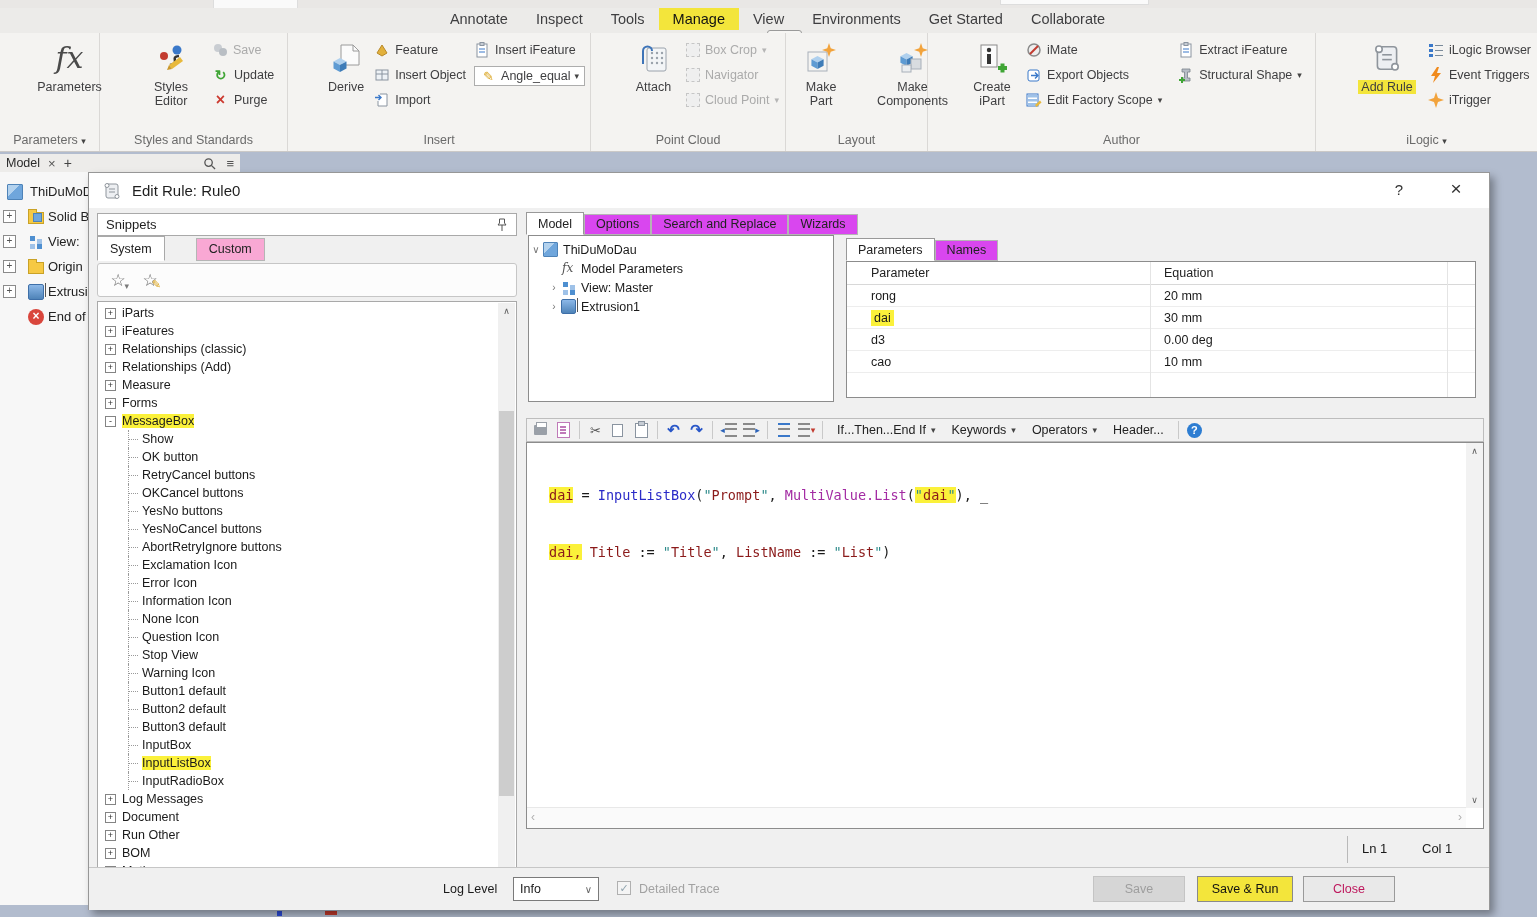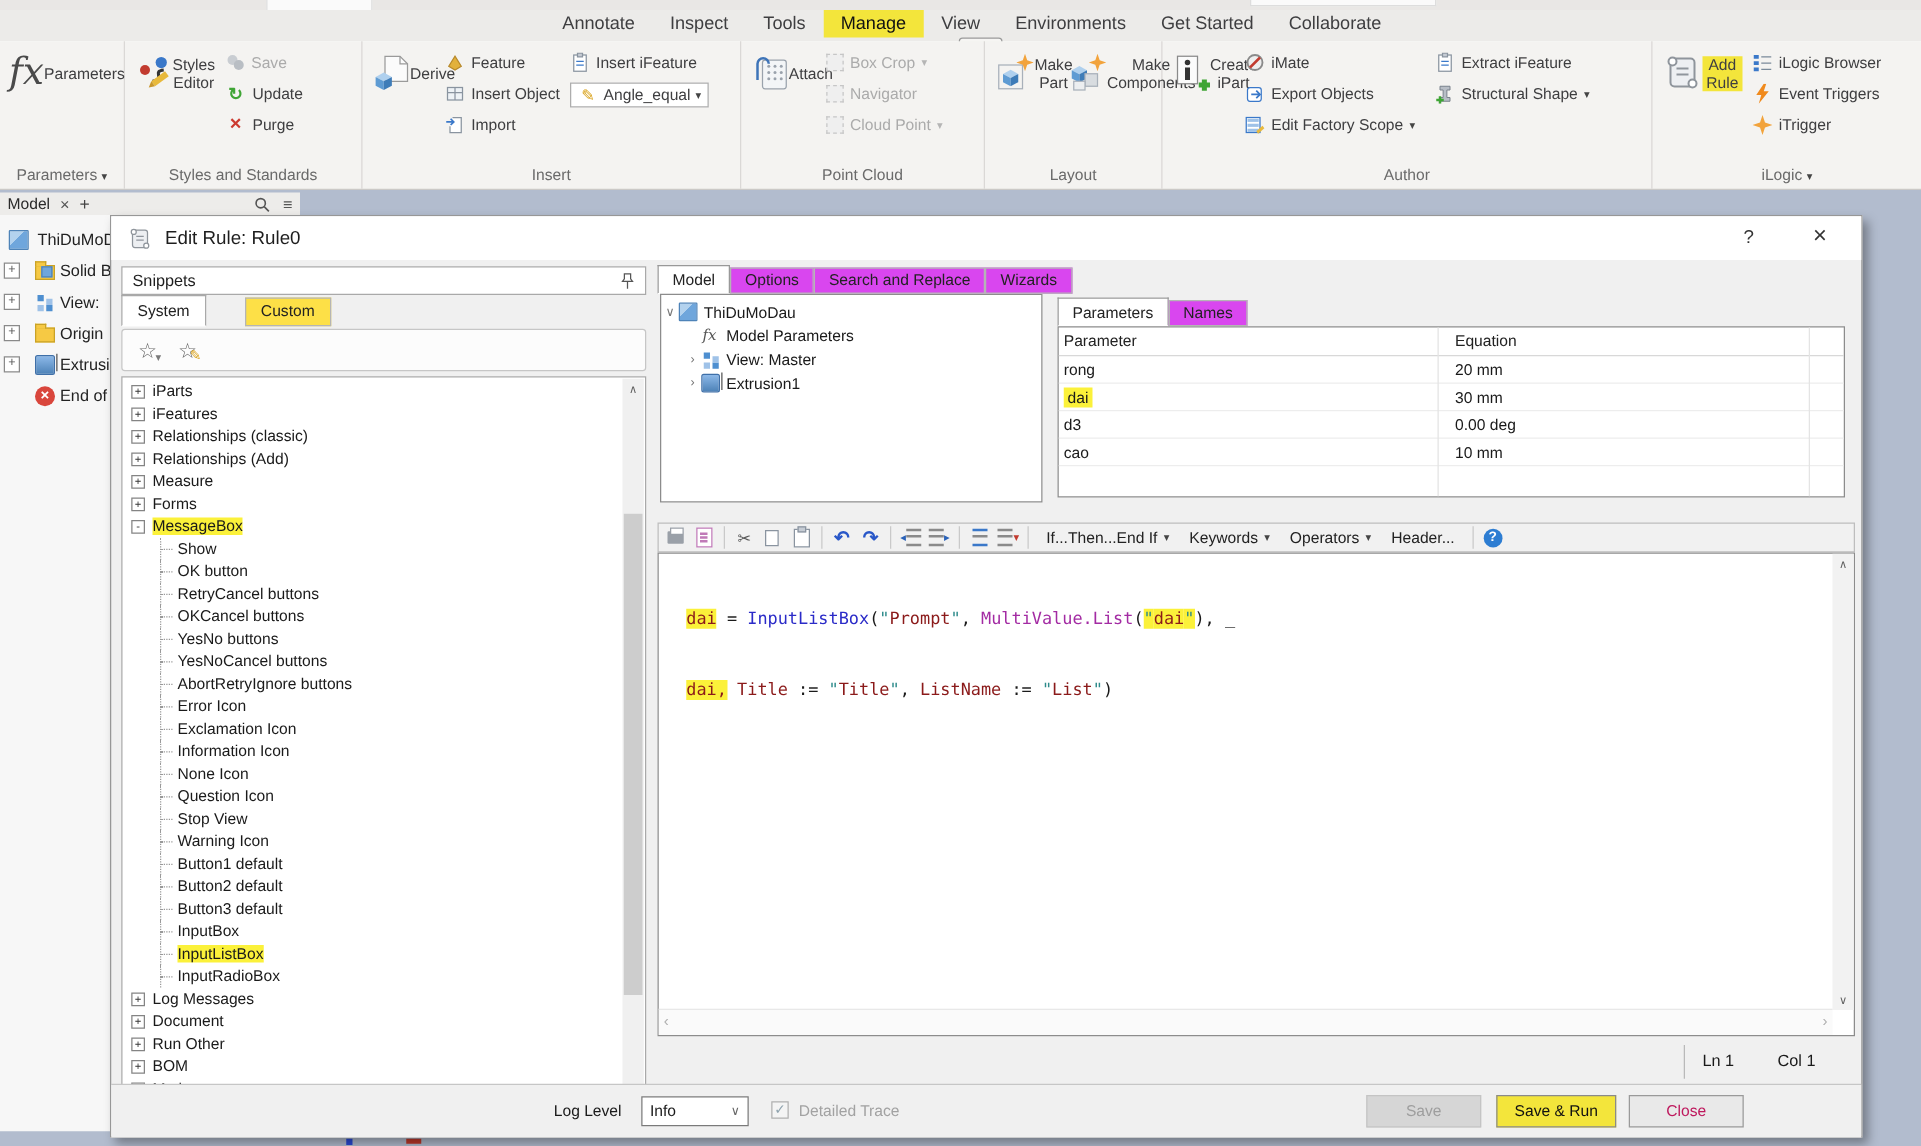--- a/index.html
+++ b/index.html
@@ -12,21 +12,21 @@
 .menu-item.active{background:#F3E53B;color:#121212;}
 .win-btn{margin-left:14px;border:1px solid #9A9A9A;border-radius:3px;padding:2px 6px;display:inline-flex;align-items:center;gap:4px;background:#F6F5F3;}
 .win-slab{width:13px;height:8px;background:#5A5A5A;border-radius:1px;}
 .sm-chev{font-size:9px;color:#444;}
 
 .ribbon{position:absolute;left:0;top:33px;width:1537px;height:119px;background:#F4F3F1;border-bottom:1px solid #CBC9C7;display:flex;box-sizing:border-box;}
 .rgroup{height:100%;border-right:1px solid #DAD8D6;display:flex;flex-direction:column;box-sizing:border-box;}
 .rbody{flex:1;display:flex;align-items:flex-start;padding:3px 4px 0 4px;}
 .rlabel{height:19px;text-align:center;font-size:12.5px;color:#6A6A6A;line-height:17px;white-space:nowrap;}
 .g-params{width:100px}.g-styles{width:190px}.g-insert{width:303px}.g-pc{width:195px}.g-layout{width:142px}.g-author{width:392px}.g-ilogic{flex:1}
-.bigbtn{display:flex;flex-direction:row;align-items:center;font-size:12.5px;color:#3E3E40;padding:2px 4px;text-align:center;line-height:14px;}
+.bigbtn{display:flex;flex-direction:column;align-items:center;font-size:12.5px;color:#3E3E40;padding:2px 4px;text-align:center;line-height:14px;margin-left:32px;}
 .bicon{height:40px;display:flex;align-items:center;justify-content:center;margin-bottom:2px;}
 .smallcol{display:flex;flex-direction:column;padding:5px 2px 0 6px;gap:8px;}
 .smbtn{display:flex;align-items:center;gap:5px;font-size:12.5px;color:#3E3E40;height:17px;white-space:nowrap;}
 .smbtn.disabled{color:#ABABAB;}
 .ci{display:inline-flex;width:17px;height:17px;align-items:center;justify-content:center;font-size:14px;flex:none;}
 .ci-svg{width:16px;height:16px;flex:none;}
 .fx-big{font-family:"DejaVu Serif",serif;font-style:italic;font-size:30px;color:#4A4A4A;}
 .ghost{width:14px;height:14px;border:1px dashed #C6C6C6;background:#EFEFEF;box-sizing:border-box;flex:none;}
 .combo{display:inline-flex;align-items:center;gap:4px;border:1px solid #ADADAD;background:#fff;padding:1px 5px;height:20px;box-sizing:border-box;font-size:12.5px;color:#3E3E40;}
 .hl-label{background:#F3E53B;padding:0 3px;}
@@ -63,21 +63,21 @@
 
 .dlg{position:absolute;left:88px;top:172px;width:1402px;height:738px;background:#F0F0F0;border:1px solid #979797;box-shadow:4px 5px 8px rgba(0,0,0,.35);box-sizing:border-box;}
 .dlg-title{position:absolute;left:0;top:0;width:100%;height:35px;background:#fff;display:flex;align-items:center;padding-left:13px;box-sizing:border-box;font-size:15px;color:#1E1E1E;gap:10px;}
 .dlg-help{position:absolute;right:80px;top:8px;font-size:15px;color:#333;width:20px;text-align:center;}
 .dlg-close{position:absolute;right:22px;top:5px;font-size:19px;color:#333;width:22px;text-align:center;}
 
 .snips{position:absolute;left:8px;top:40px;width:420px;height:685px;}
 .snip-header{position:absolute;left:0;top:0;width:100%;height:23px;background:#fff;border:1px solid #A9A9A9;box-sizing:border-box;display:flex;align-items:center;padding:0 8px;font-size:13px;color:#1E1E1E;}
 .pin{margin-left:auto;width:12px;height:14px;}
 .snip-tabs{position:absolute;left:0;top:23px;height:25px;display:flex;align-items:flex-end;gap:31px;}
-.snip-tab{font-size:12.5px;padding:3px 12px 4px 12px;background:#fde047;border:1px solid #B5B5B5;color:#222;}
+.snip-tab{font-size:12.5px;padding:3px 12px 4px 12px;background:#f9a8d4;border:1px solid #B5B5B5;color:#222;}
 .snip-tab.active{background:#fff;border:1px solid #A9A9A9;border-bottom-color:#fff;padding-top:5px;}
 .snip-toolbar{position:absolute;left:0;top:50px;width:100%;height:34px;border:1px solid #C6C6C6;border-radius:3px;background:#FCFCFC;box-sizing:border-box;display:flex;align-items:center;gap:8px;padding-left:8px;}
 .star-btn{position:relative;width:24px;height:24px;display:flex;align-items:center;justify-content:center;font-size:17px;color:#6A6A6A;}
 .star-sub{position:absolute;right:1px;bottom:1px;font-size:9px;color:#7A7A7A;}
 .star-sub.pencil{color:#D9A21B;font-size:11px;}
 .snip-tree{position:absolute;left:0;top:88px;width:100%;height:597px;background:#fff;border:1px solid #A9A9A9;box-sizing:border-box;overflow:hidden;}
 .srow{position:relative;height:18px;display:flex;align-items:center;font-size:12.5px;color:#1A1A1A;}
 .sgl{flex:none;}
 .exp{width:9px;height:9px;border:1px solid #848484;background:#fff;font-size:9px;line-height:8px;text-align:center;color:#333;margin-left:7px;margin-right:6px;box-sizing:content-box;}
 .leaf{width:10px;border-top:1px dotted #999;margin-left:30px;margin-right:4px;}
@@ -91,21 +91,21 @@
 .rtab{font-size:12.5px;padding:2px 11px 3px 11px;background:#d946ef;border:1px solid #B5B5B5;color:#222;}
 .rtab.active{background:#fff;border:1px solid #999;border-bottom-color:#fff;padding-top:4px;}
 .modelbox{position:absolute;left:439px;top:62px;width:306px;height:167px;background:#fff;border:1px solid #8C8C8C;box-sizing:border-box;overflow:hidden;}
 .mrow{position:relative;height:19px;display:flex;align-items:center;font-size:12.5px;color:#1A1A1A;}
 .mexp{width:14px;text-align:center;color:#777;font-size:10px;flex:none;}
 .mic{width:15px;height:15px;margin-right:5px;flex:none;display:inline-block;}
 .mrow.ind1{padding-left:18px;}
 .ptabs{position:absolute;left:757px;top:66px;display:flex;align-items:flex-end;height:22px;}
 .ptable{position:absolute;left:757px;top:88px;width:630px;height:137px;background:#fff;border:1px solid #8C8C8C;box-sizing:border-box;}
 .phead{height:22px;display:flex;align-items:center;font-size:12.5px;color:#222;border-bottom:1px solid #D8D8D8;}
-.pc1{width:303px;padding-left:4px;box-sizing:border-box;}
+.pc1{width:303px;padding-left:24px;box-sizing:border-box;}
 .pc2{flex:1;padding-left:14px;}
 .prow{height:21px;display:flex;align-items:center;font-size:12.5px;color:#1A1A1A;border-bottom:1px solid #EDEDED;}
 .pvline1{position:absolute;left:303px;top:0;bottom:0;border-left:1px solid #E4E4E4;}
 .pvline2{position:absolute;left:600px;top:0;bottom:0;border-left:1px solid #E4E4E4;}
 .pcell.hl{background:#FBF13A;padding:1px 3px;}
 
 .etb{position:absolute;left:437px;top:245px;width:958px;height:24px;background:#F1F1F1;border:1px solid #BDBDBD;box-sizing:border-box;display:flex;align-items:center;gap:4px;padding-left:4px;}
 .etb .sep{width:1px;height:18px;background:#C9C9C9;margin:0 2px;}
 .tbi{width:19px;height:19px;display:flex;align-items:center;justify-content:center;font-size:13px;color:#555;}
 .undo{color:#2957C8;font-size:15px;font-weight:bold;}
@@ -645,26 +645,26 @@
               <span class="slabel">YesNoCancel buttons</span>
             </div>
 
             <div class="srow lvl1">
               <span class="sgl leaf"></span>
               <span class="slabel">AbortRetryIgnore buttons</span>
             </div>
 
             <div class="srow lvl1">
               <span class="sgl leaf"></span>
+              <span class="slabel">Exclamation Icon</span>
+            </div>
+
+            <div class="srow lvl1">
+              <span class="sgl leaf"></span>
               <span class="slabel">Error Icon</span>
-            </div>
-
-            <div class="srow lvl1">
-              <span class="sgl leaf"></span>
-              <span class="slabel">Exclamation Icon</span>
             </div>
 
             <div class="srow lvl1">
               <span class="sgl leaf"></span>
               <span class="slabel">Information Icon</span>
             </div>
 
             <div class="srow lvl1">
               <span class="sgl leaf"></span>
               <span class="slabel">None Icon</span>

